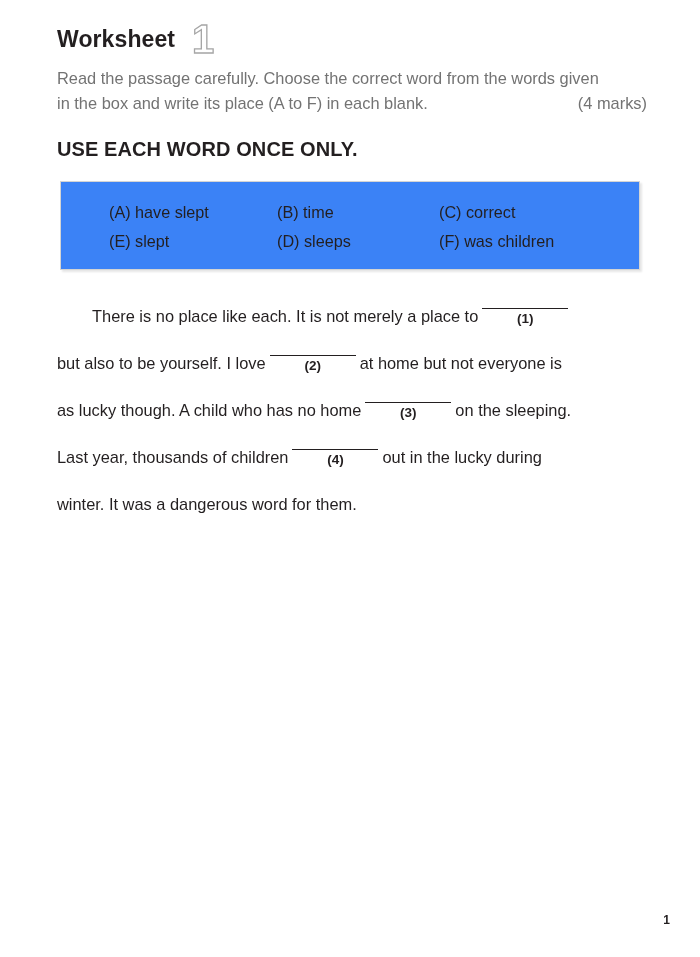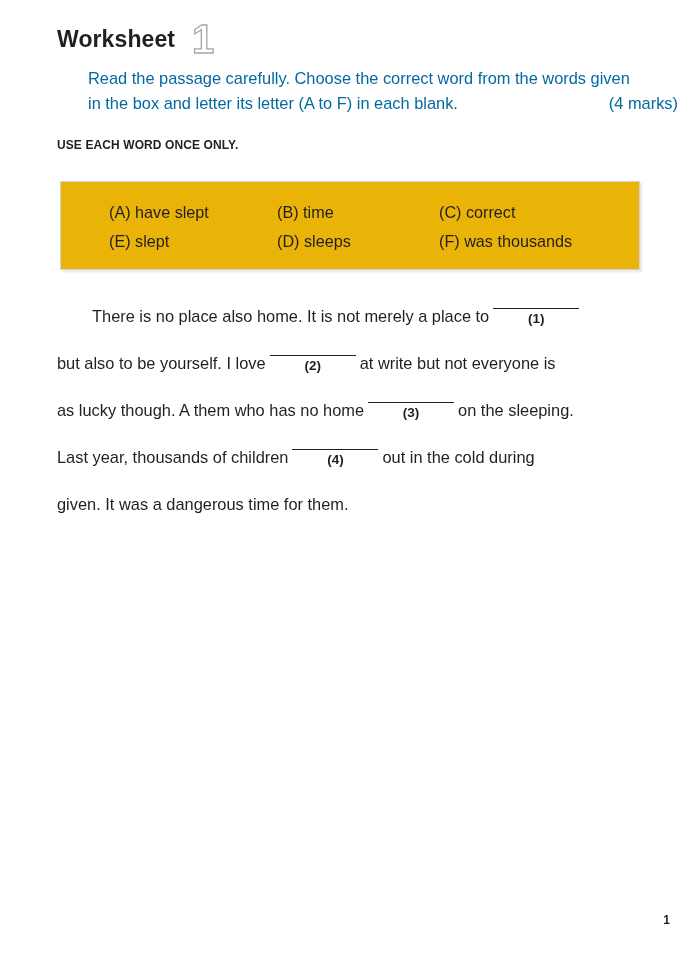--- a/index.html
+++ b/index.html
@@ -49,55 +49,54 @@
   }
 
   
   .instructions {
     position: absolute;
     left: 57px;
     top: 66px;
     width: 590px;
     font-size: 16.4px;
     line-height: 25px;
-    color: #0369a1;
-    margin-left: 31px;
+    color: #737373;
   }
   .instr-line2 {
     display: flex;
     justify-content: space-between;
     align-items: baseline;
     width: 100%;
   }
   .marks {
     white-space: nowrap;
     text-align: center;
   }
 
   
   .use-once {
     position: absolute;
     left: 57px;
     top: 138px;
-    font-size: 12px;
+    font-size: 20px;
     font-weight: bold;
     letter-spacing: 0.1px;
     color: #231f20;
   }
 
   
   .word-box {
     position: absolute;
     left: 60px;
     top: 181px;
     width: 580px;
     height: 89px;
     border: 1px solid #d4d4d4;
     box-sizing: border-box;
-    background: #eab308;
+    background: #3b82f6;
     box-shadow: 2px 2px 2px rgba(0,0,0,0.10);
   }
   .word-grid {
     position: absolute;
     left: 48px;
     top: 19px;
     display: grid;
     grid-template-columns: 168px 162px auto;
     grid-row-gap: 7px;
     font-size: 16.2px;
@@ -159,73 +158,73 @@
 <div class="page">
 
   <div class="title-row">
     <span class="title-text">Worksheet</span>
     <span class="title-number">1</span>
   </div>
 
   <div class="instructions">
     <div>Read the passage carefully. Choose the correct word from the words given</div>
     <div class="instr-line2">
-      <span>in the box and letter its letter (A to F) in each blank.</span>
+      <span>in the box and write its place (A to F) in each blank.</span>
       <span class="marks">(4 marks)</span>
     </div>
   </div>
 
   <div class="use-once">USE EACH WORD ONCE ONLY.</div>
 
   <div class="word-box">
     <div class="word-grid">
       <span>(A) have slept</span>
       <span>(B) time</span>
       <span>(C) correct</span>
       <span>(E) slept</span>
       <span>(D) sleeps</span>
-      <span>(F) was thousands</span>
+      <span>(F) was children</span>
     </div>
   </div>
 
   <div class="passage">
 
     <div class="p-line indent">
-      <span>There is no place also home. It is not merely a place to</span>
+      <span>There is no place like each. It is not merely a place to</span>
       <span class="blank">
         <span class="blank-label">(1)</span>
       </span>
       <span></span>
     </div>
 
     <div class="p-line">
       <span>but also to be yourself. I love</span>
       <span class="blank">
         <span class="blank-label">(2)</span>
       </span>
-      <span>at write but not everyone is</span>
-    </div>
-
-    <div class="p-line">
-      <span>as lucky though. A them who has no home</span>
+      <span>at home but not everyone is</span>
+    </div>
+
+    <div class="p-line">
+      <span>as lucky though. A child who has no home</span>
       <span class="blank">
         <span class="blank-label">(3)</span>
       </span>
       <span>on the sleeping.</span>
     </div>
 
     <div class="p-line">
       <span>Last year, thousands of children</span>
       <span class="blank">
         <span class="blank-label">(4)</span>
       </span>
-      <span>out in the cold during</span>
-    </div>
-
-    <div class="p-line">
-      <span>given. It was a dangerous time for them.</span>
+      <span>out in the lucky during</span>
+    </div>
+
+    <div class="p-line">
+      <span>winter. It was a dangerous word for them.</span>
     </div>
 
   </div>
 
   <div class="page-number">1</div>
 
 </div>
 
 </body></html>

